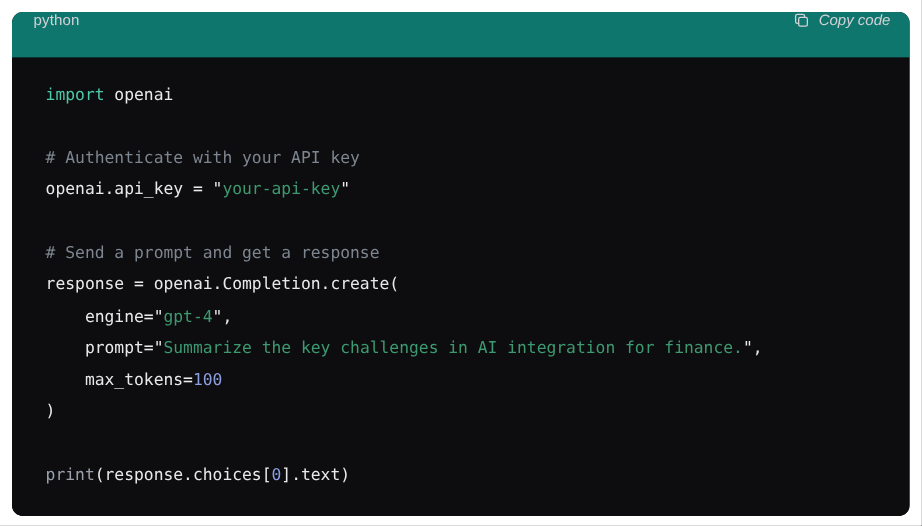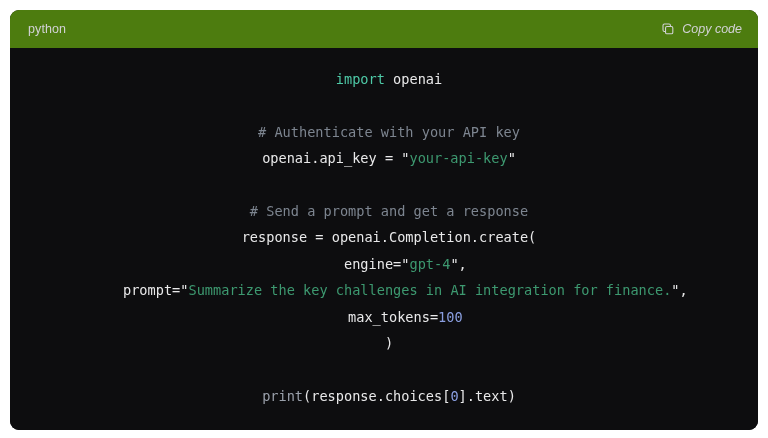--- a/index.html
+++ b/index.html
@@ -21,23 +21,23 @@
     border-radius: 9px;
     overflow: hidden;
     background: #0d0d0f;
     display: flex;
     flex-direction: column;
   }
 
   #card-header {
     height: 38px;
     flex: 0 0 38px;
-    background: #4d7c0f;
+    background: #0f766e;
     display: flex;
-    align-items: center;
+    align-items: flex-start;
     justify-content: space-between;
     padding: 0 16px 0 18px;
     box-sizing: border-box;
   }
 
   #lang-label {
     color: #d2d2d6;
     font-size: 12.5px;
     font-family: "Liberation Sans", sans-serif;
     letter-spacing: 0.1px;
@@ -58,21 +58,20 @@
   }
 
   #copy-code-button svg { display: block; }
 
   #code-body {
     flex: 1 1 auto;
     background: #0d0d0f;
     padding: 18px 0 14px 0;
     box-sizing: border-box;
     overflow: hidden;
-    text-align: center;
   }
 
   pre#code-block {
     margin: 0;
     padding: 0 18px 0 28px;
     font-family: "DejaVu Sans Mono", "Liberation Mono", monospace;
     font-size: 13.6px;
     line-height: 26.4px;
     color: #e6e6e6;
     white-space: pre;

